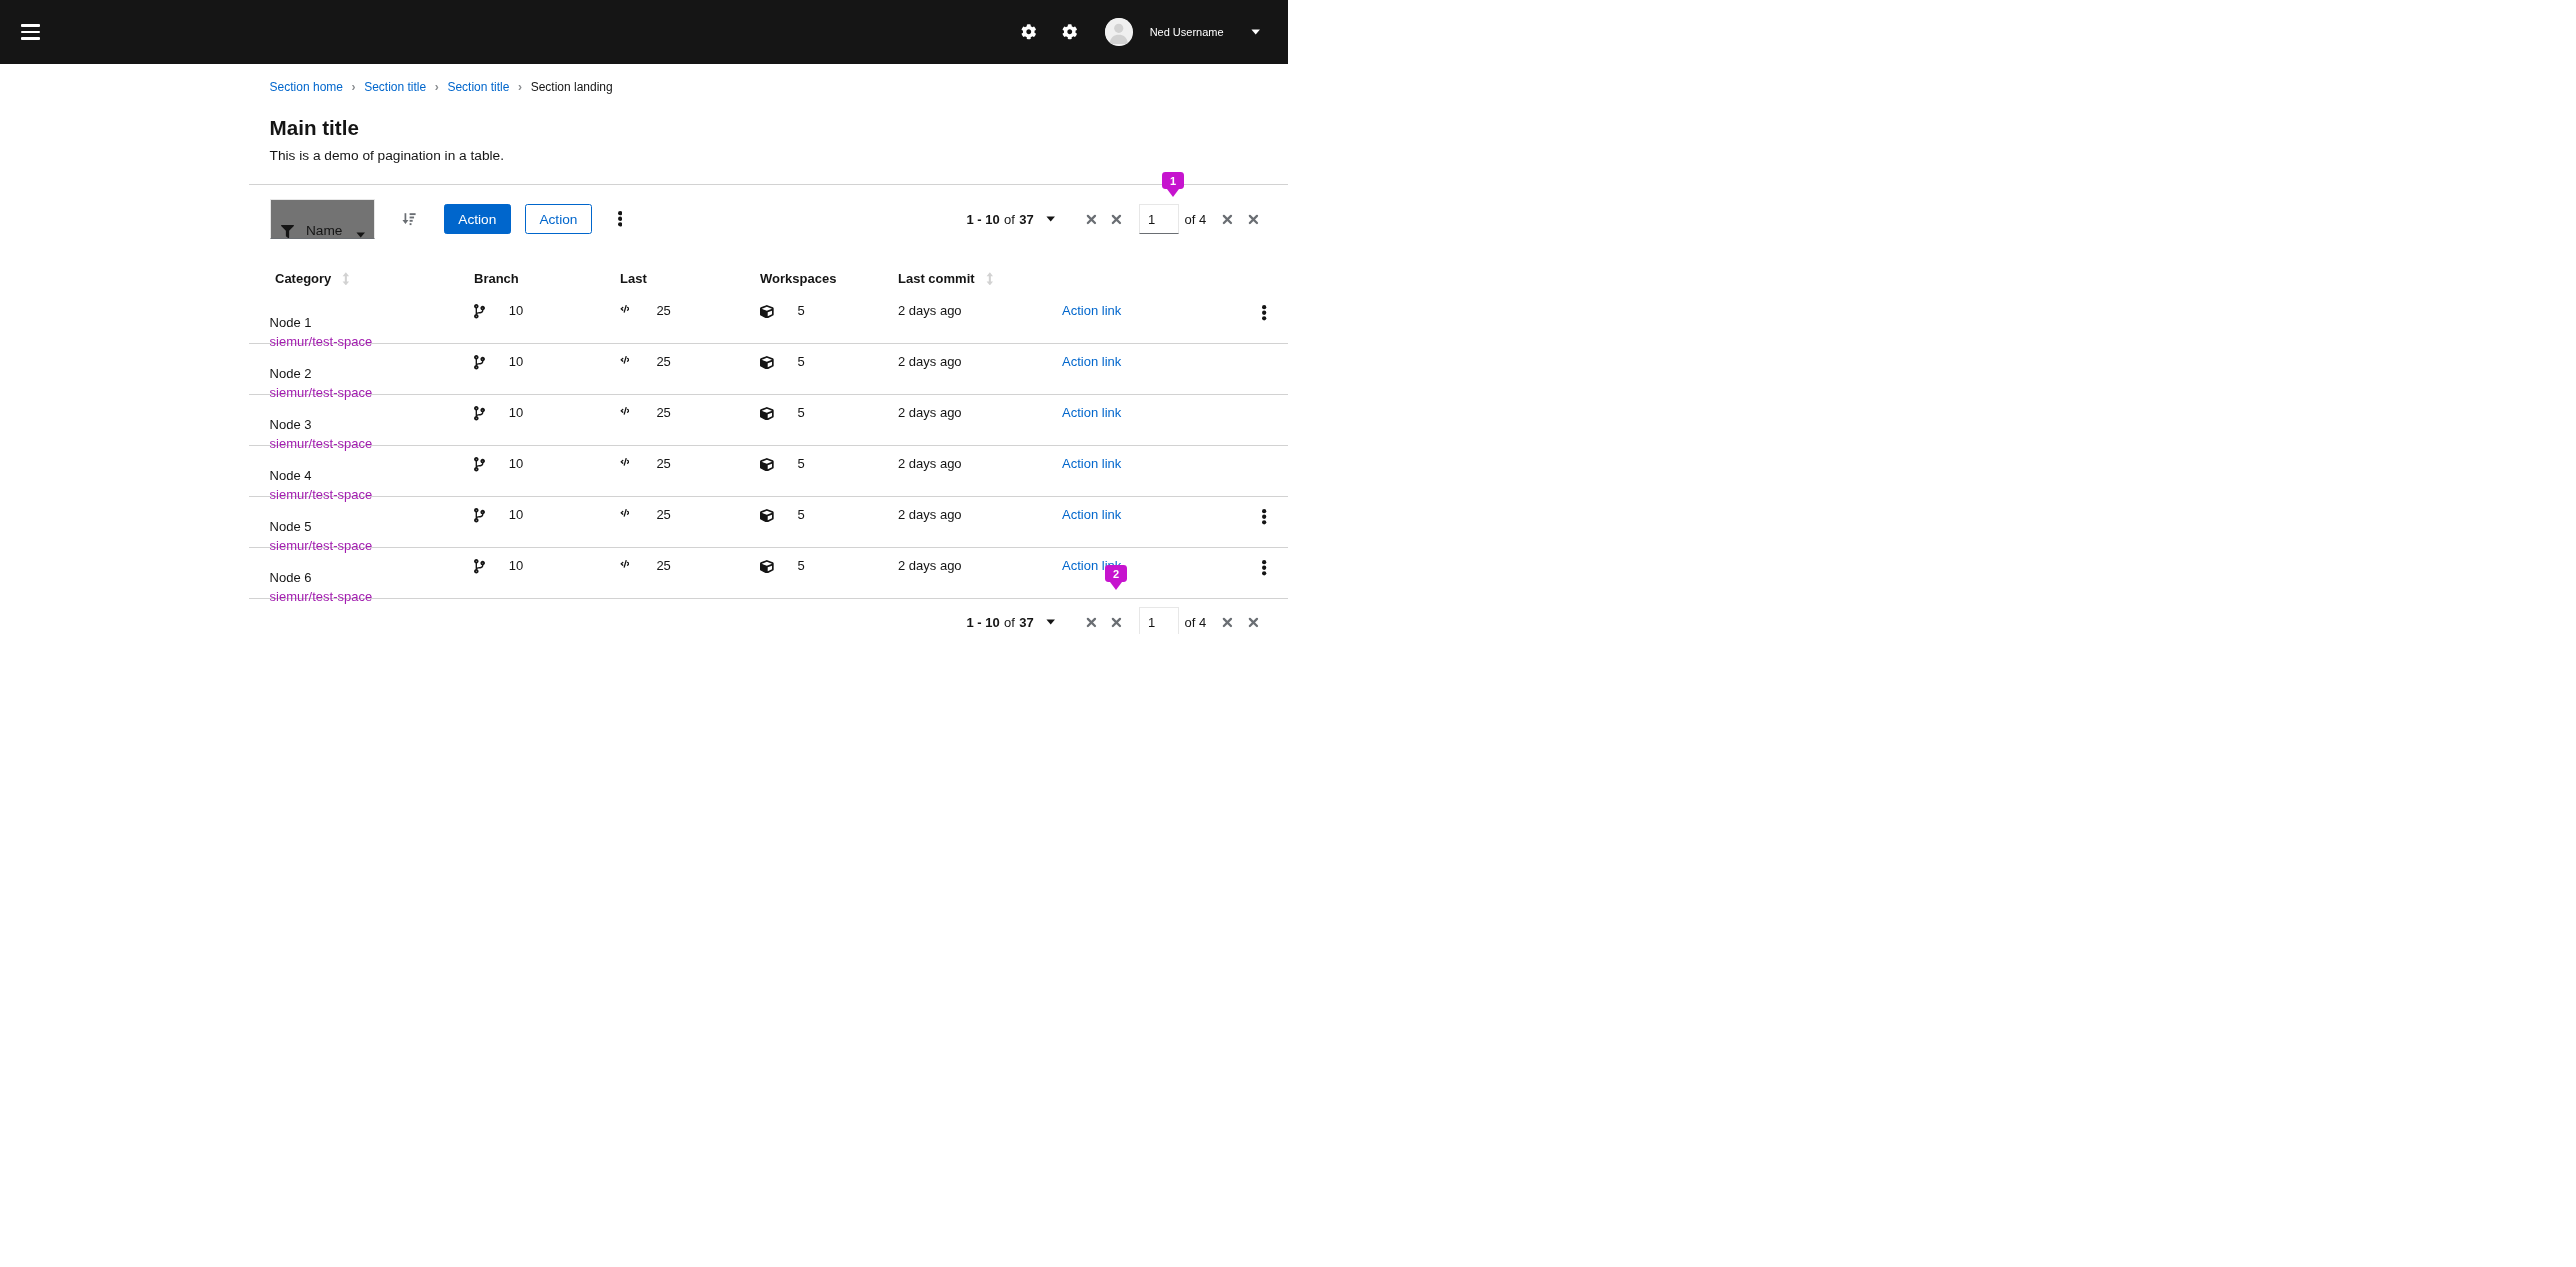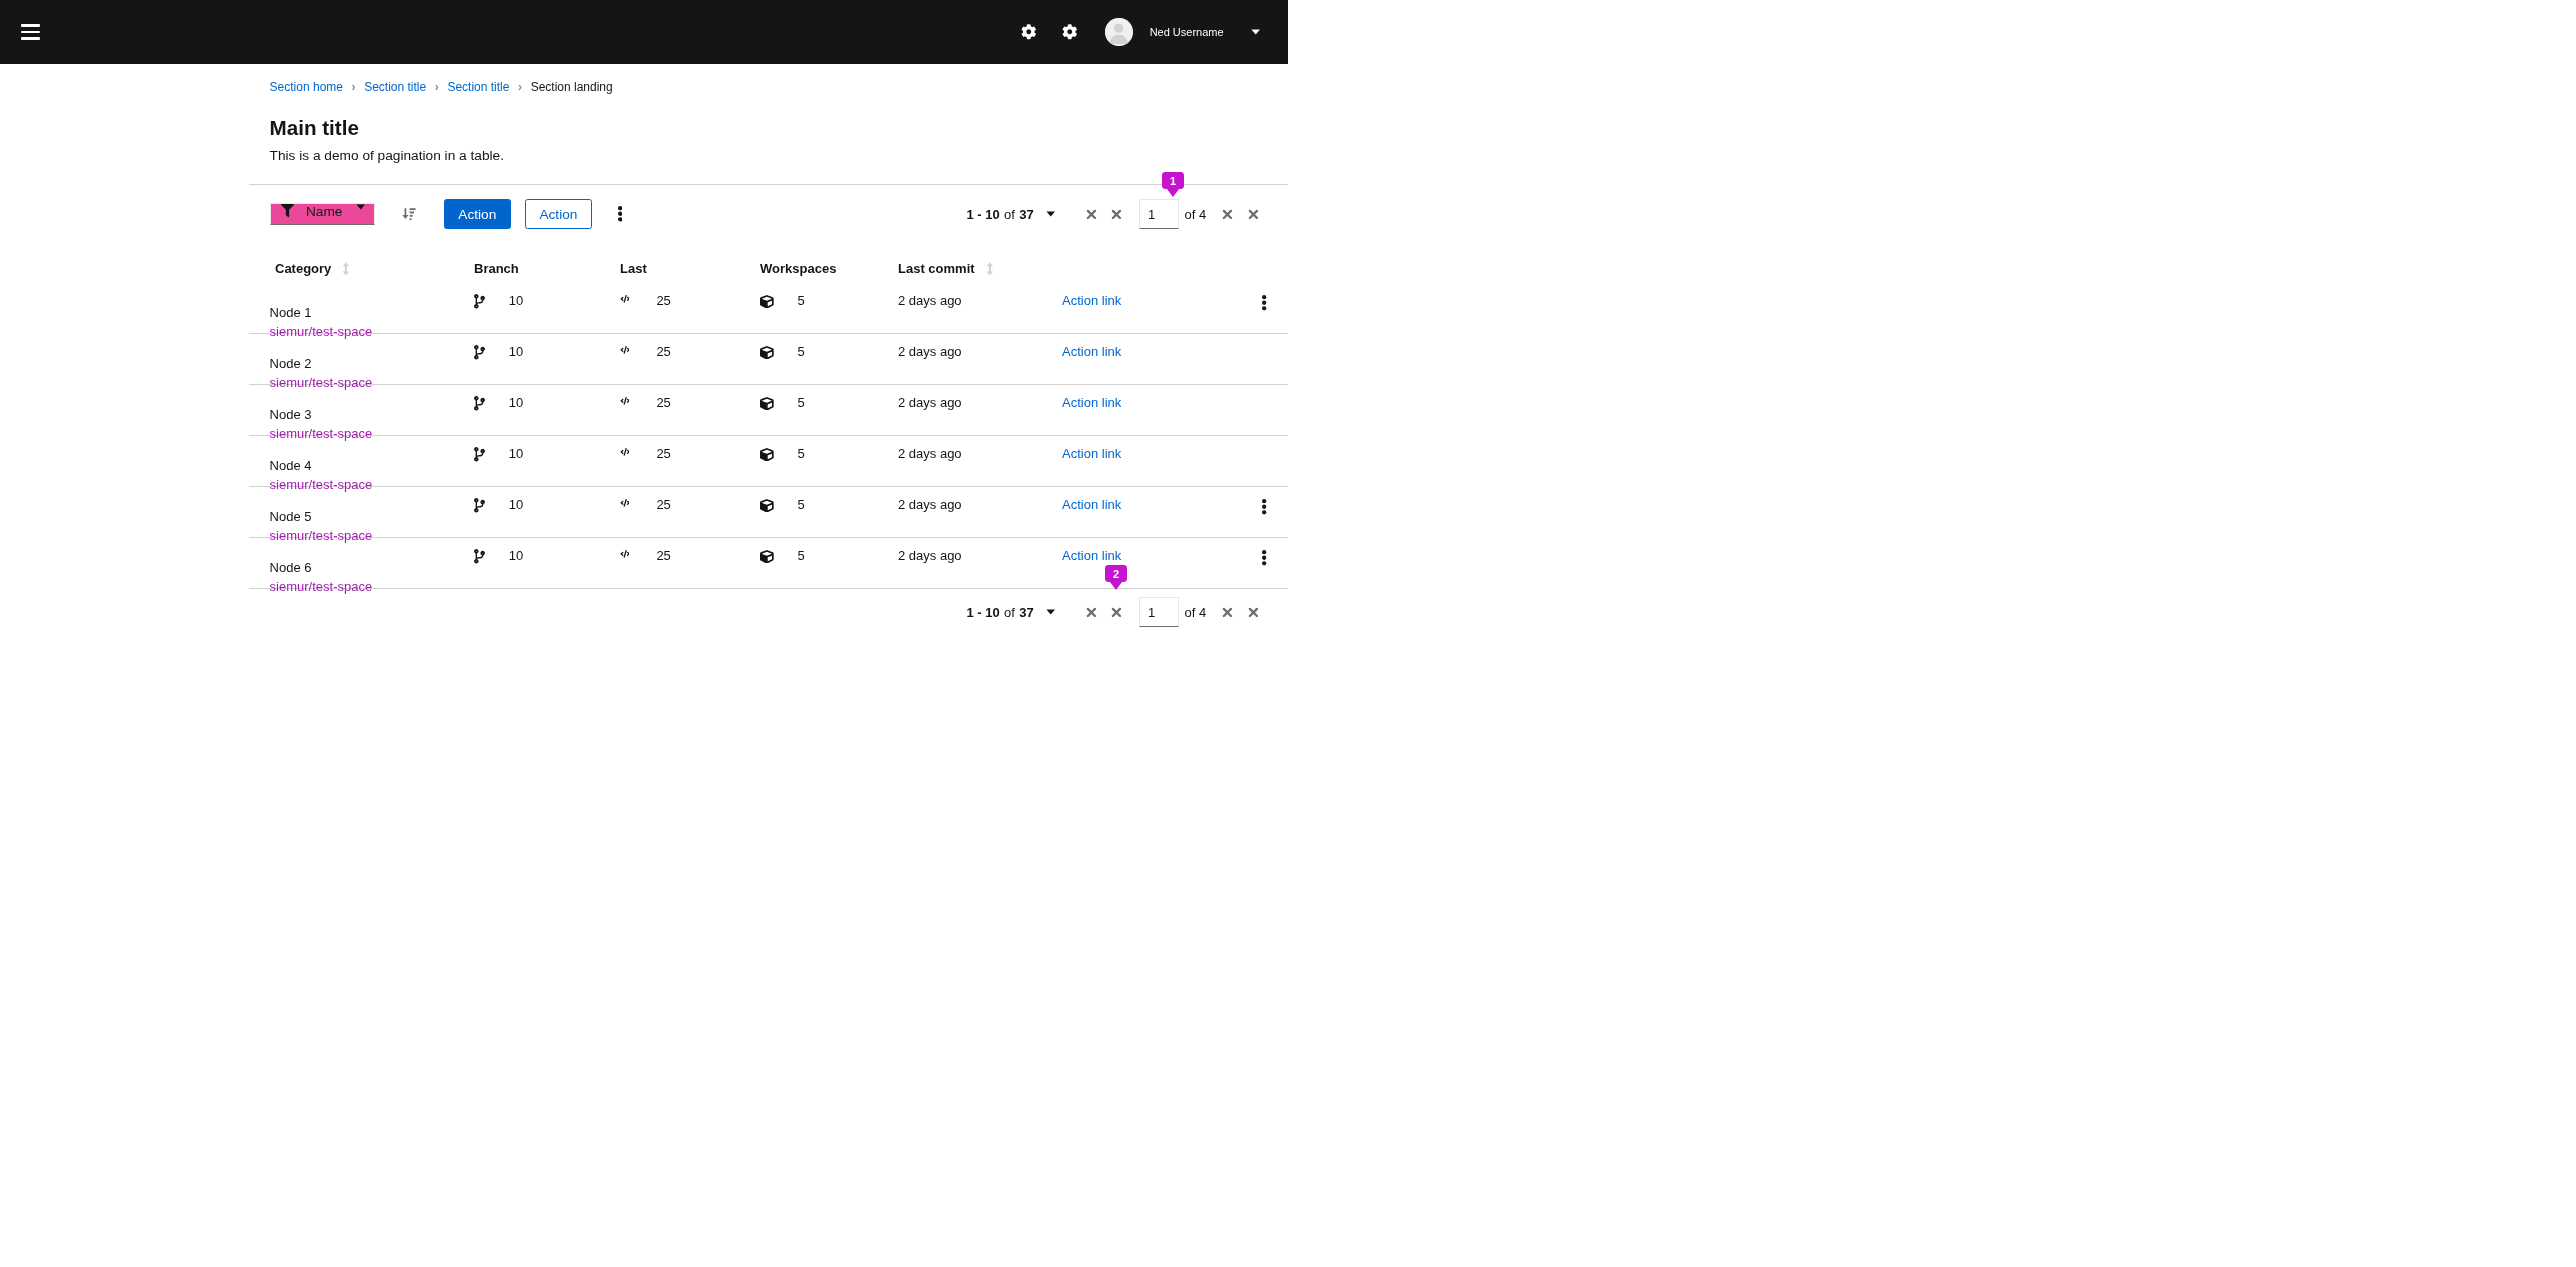--- a/index.html
+++ b/index.html
@@ -40,22 +40,22 @@
   .crumb-sep { color: #8a8d90; margin: 0 8.6px; font-size: 12px; font-weight: bold; }
   .crumb-current { color: #151515; }
 
   .page-title { margin: 20.6px 20.6px 0; font-size: 20.6px; line-height: 24px; font-weight: 700; color: #151515; }
   .page-subtitle { margin: 7.7px 20.6px 0; font-size: 13.7px; line-height: 16.3px; color: #151515; }
 
   .divider { margin-top: 20px; border: 0; border-top: 0.9px solid #d2d2d2; }
 
   
   .toolbar { display: flex; align-items: center; padding: 13.7px 27.5px 25px 20.6px; }
-  .filter-select { display: flex; align-items: flex-start; height: 22px; padding: 0 8.6px 0 10.3px;
-    background: #ec4899; border: 0.9px solid #e7e7e7; border-bottom: 1.7px solid #6a6e73; cursor: pointer; }
+  .filter-select { display: flex; align-items: flex-end; height: 40px; padding: 0 8.6px 0 10.3px;
+    background: #737373; border: 0.9px solid #e7e7e7; border-bottom: 1.7px solid #6a6e73; cursor: pointer; }
   .filter-select .flabel { font-size: 13.7px; color: #151515; margin-left: 12px; }
   .filter-select .fcaret { margin-left: 13.7px; display: flex; }
   .sort-btn { margin-left: 26px; background: none; border: 0; cursor: pointer; display: flex; align-items: center; }
   .btn { height: 30px; padding: 0 13.7px; font-size: 13.7px; border-radius: 2.6px; cursor: pointer;
     font-family: "Liberation Sans", sans-serif; }
   .btn-primary { margin-left: 27px; background: #0066cc; color: #fff; border: 0.9px solid #0066cc; }
   .btn-secondary { margin-left: 13.7px; background: #fff; color: #0066cc; border: 0.9px solid #0066cc; }
   .kebab-btn { background: none; border: 0; cursor: pointer; display: flex; align-items: center; padding: 3.4px; }
   .toolbar .kebab-btn { margin-left: 22px; }
 

